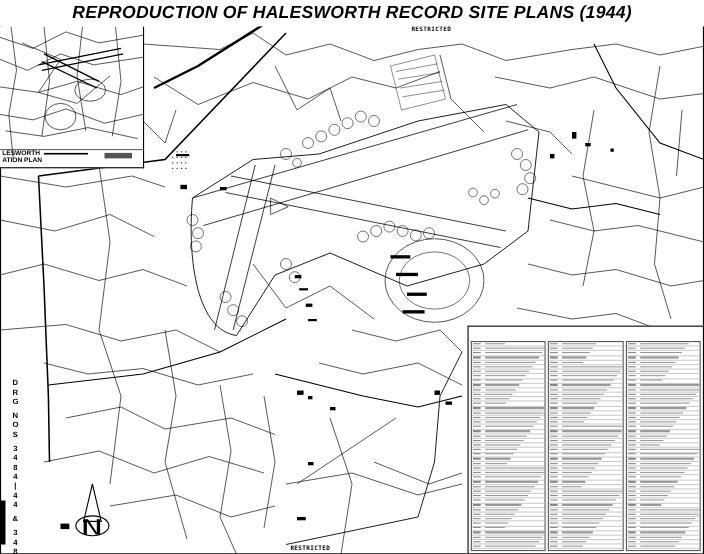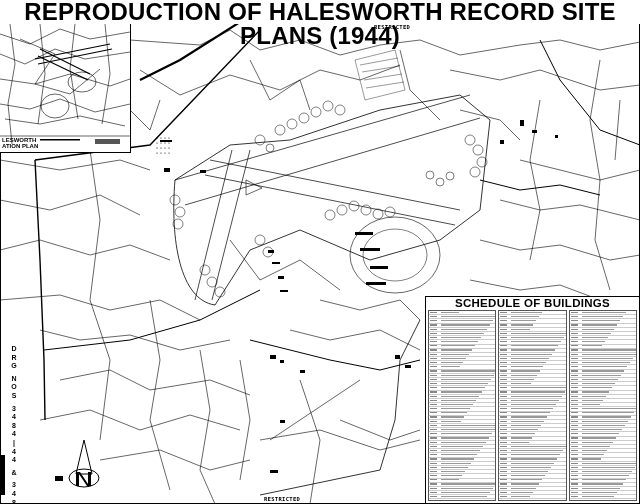--- a/index.html
+++ b/index.html
@@ -1,17 +1,17 @@
 <!DOCTYPE html>
 <html><head>
 <meta charset="utf-8">
 <style>
   html,body{margin:0;padding:0;background:#fff;}
   body{width:640px;height:504px;overflow:hidden;position:relative;font-family:"Liberation Sans",sans-serif;}
-  .title{position:absolute;left:0;top:0;width:640px;height:24px;text-align:center;font-weight:bold;font-size:24px;line-height:24px;color:#000;letter-spacing:0.2px;z-index:5;background:#fff;}
+  .title{position:absolute;left:0;top:0;width:640px;height:24px;text-align:center;font-weight:bold;font-size:16px;line-height:24px;color:#000;letter-spacing:0.2px;z-index:5;background:#fff;font-style:italic;}
   .map{position:absolute;left:0;top:22px;width:640px;height:482px;}
   .inset{position:absolute;left:0;top:24px;width:130px;height:128px;border-right:1px solid #000;border-bottom:1px solid #000;background:#fff;z-index:3;overflow:hidden;}
   .inset-label{position:absolute;left:2px;top:104px;font-size:6px;font-weight:bold;line-height:6px;color:#000;}
   .restricted{position:absolute;font-family:"DejaVu Sans Mono",monospace;font-weight:bold;font-size:5.5px;color:#000;letter-spacing:0.3px;z-index:4;background:#fff;padding:0 1px;}
   .drg{position:absolute;left:9px;top:345px;width:10px;font-size:7px;font-weight:bold;line-height:8.6px;text-align:center;color:#000;z-index:4;}
   .drg span{display:block;}
   .schedule{position:absolute;left:425px;top:296px;width:215px;height:208px;background:#fff;border:1px solid #000;z-index:4;box-sizing:border-box;}
   .schedule-title{text-align:center;font-weight:bold;font-size:11.5px;line-height:12px;height:12px;color:#000;letter-spacing:0.3px;}
   .sched-cols{position:absolute;left:2px;top:13px;right:2px;bottom:2px;display:flex;gap:2px;}
   .sched-col{flex:1;border:1px solid #555;overflow:hidden;position:relative;}
@@ -234,21 +234,20 @@
 
 </div>
 
 <svg class="north" viewBox="0 0 36 56">
   <path d="M18 2 L10 36 L26 36 Z" fill="none" stroke="#000" stroke-width="1"></path>
   <ellipse cx="18" cy="40" rx="15" ry="9" fill="none" stroke="#000" stroke-width="1"></ellipse>
   <path d="M10 34 L14 34 L22 46 L22 34 L25 34 L25 48 L21 48 L13 36 L13 48 L10 48 Z" fill="#000"></path>
 </svg>
 
 <div class="schedule">
-  <div class="schedule-title">SCHEDULE OF BUILDINGS</div>
   <div class="sched-cols">
     <div class="sched-col">
         <div class="sched-row">
           <span class="n"></span>
           <span class="t" style="width: 18px;"></span>
         </div>
         <div class="sched-row">
           <span class="n"></span>
           <span class="t" style="width: 55px;"></span>
         </div>

